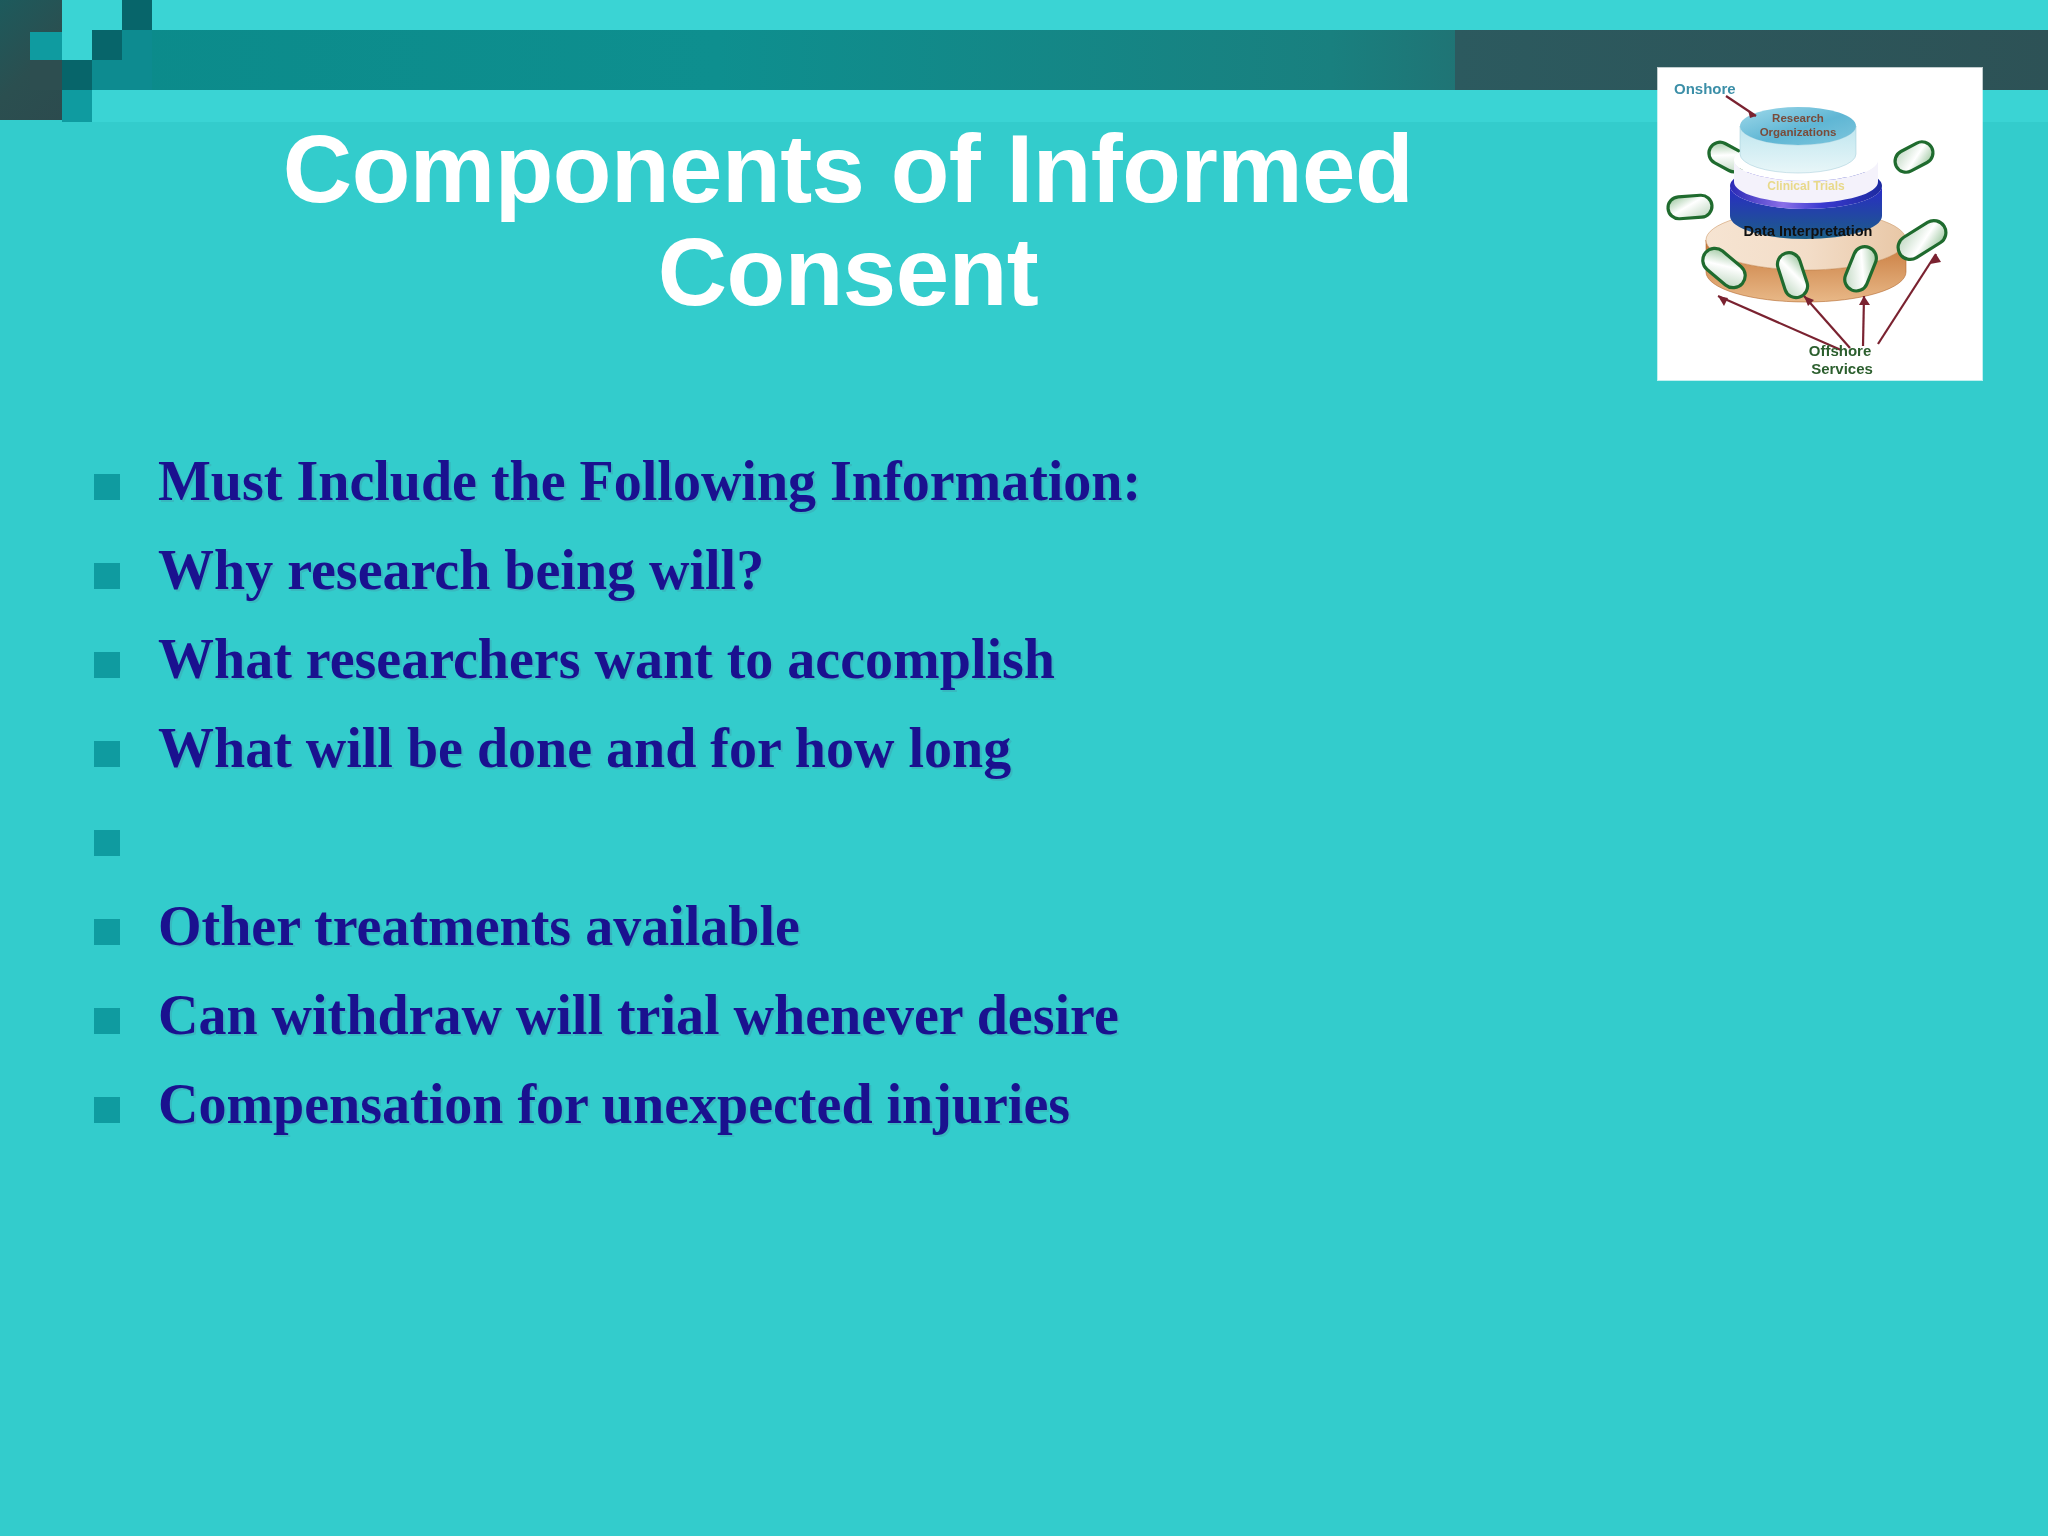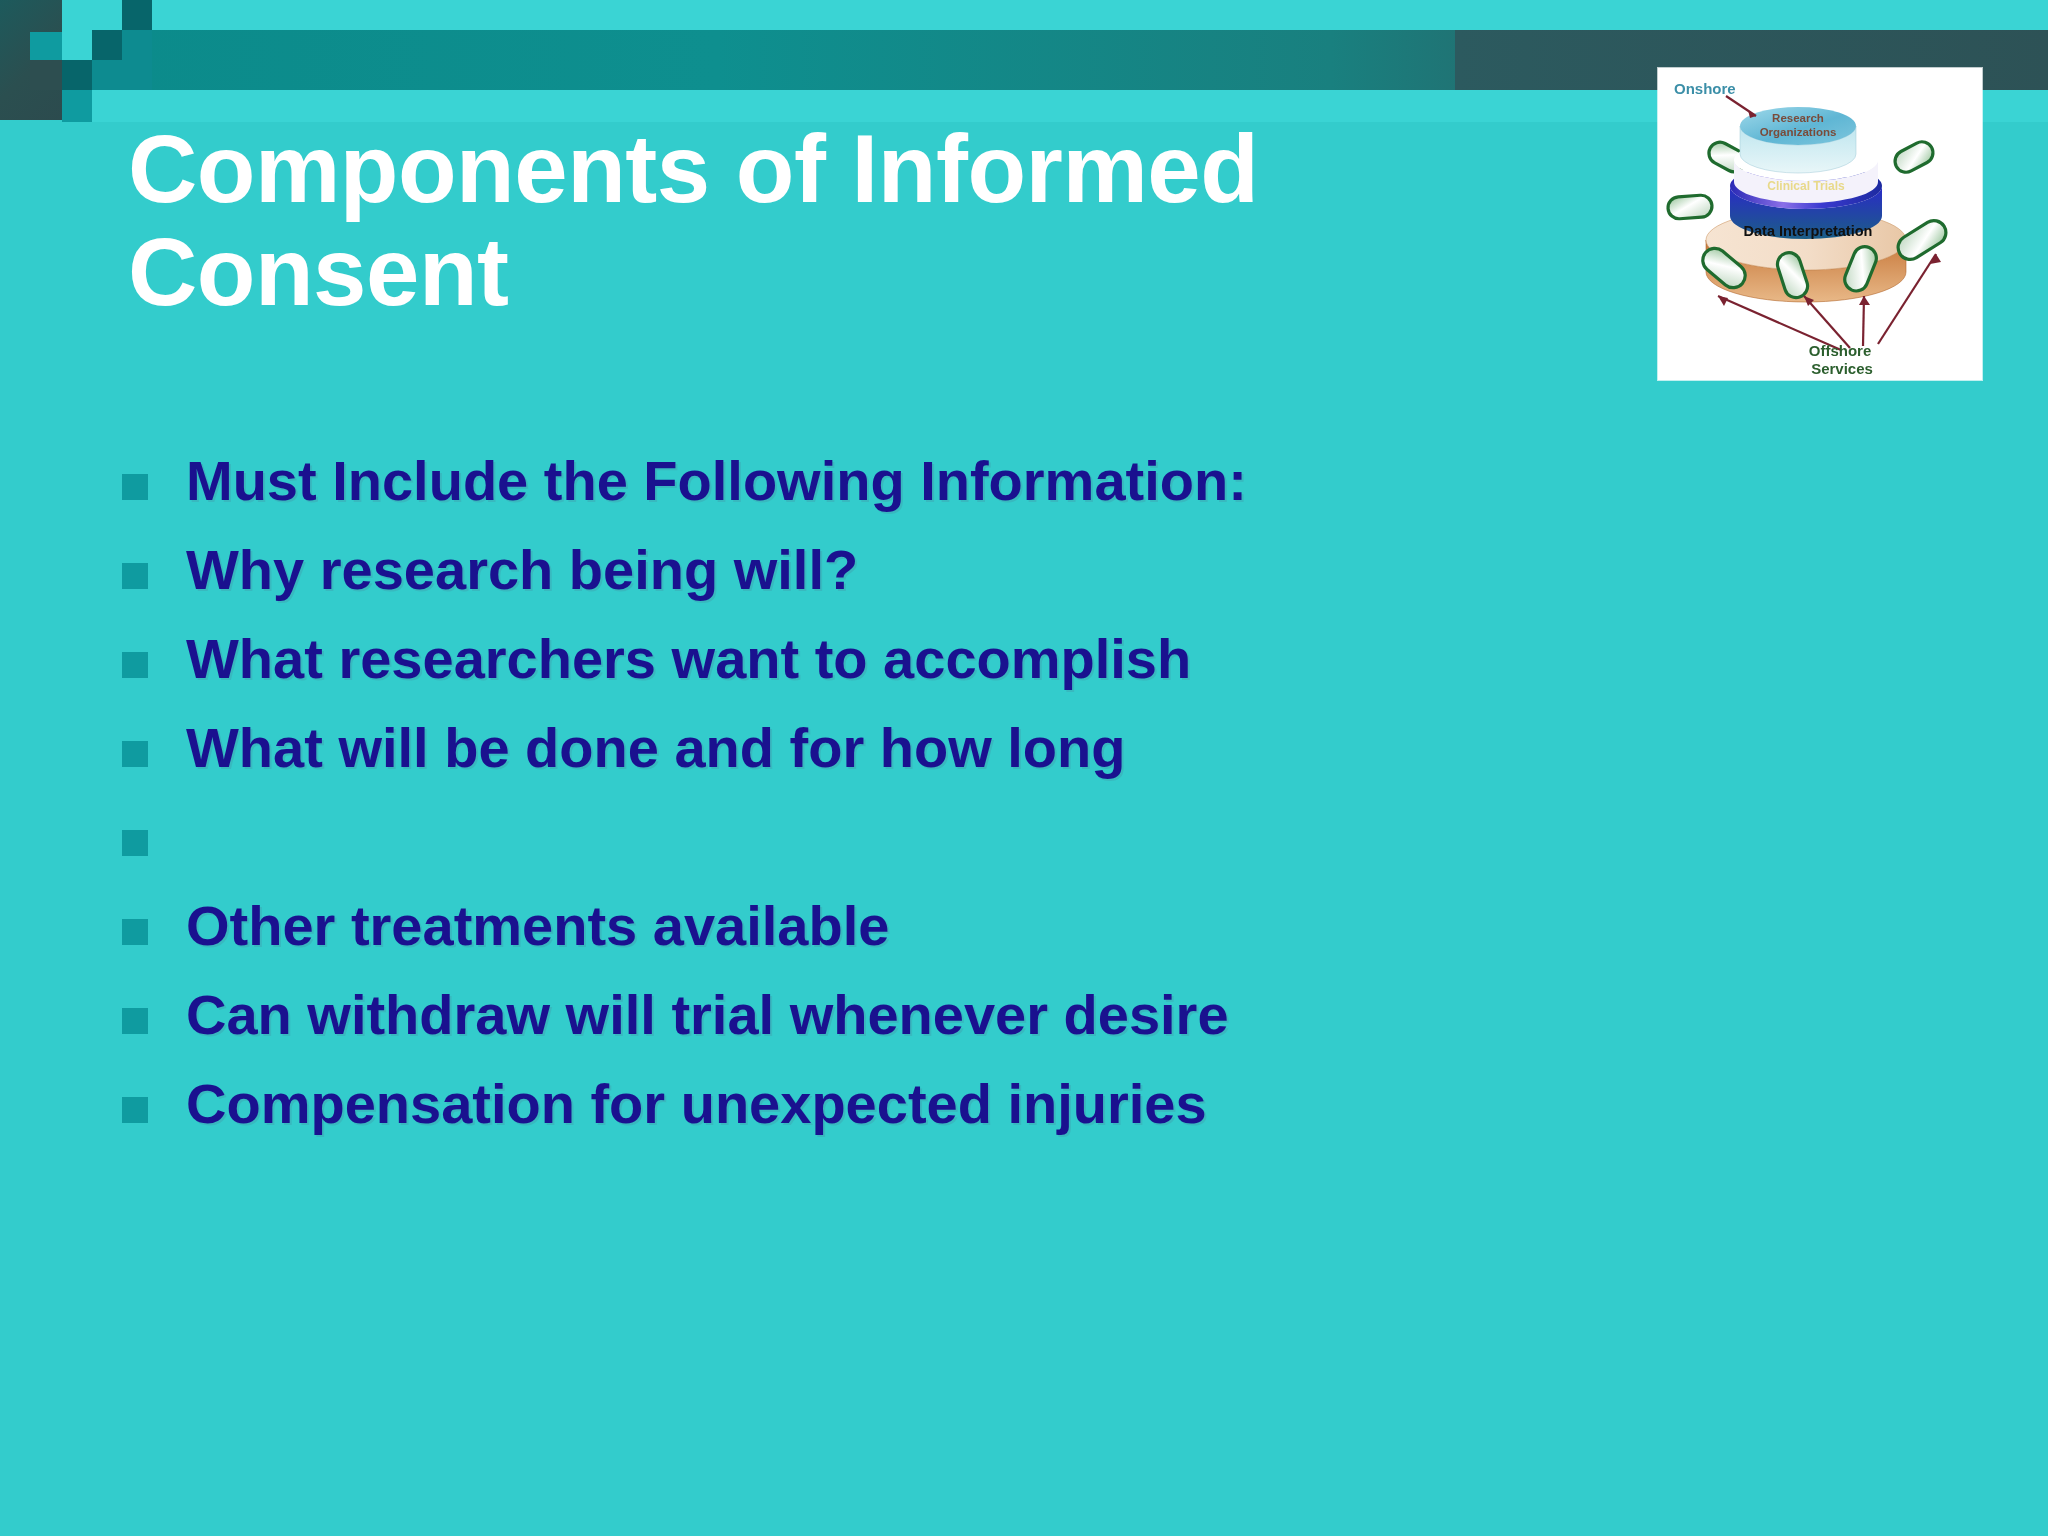--- a/index.html
+++ b/index.html
@@ -58,42 +58,43 @@
   .title {
     position: absolute;
     left: 128px;
     top: 118px;
     width: 1440px;
     color: #ffffff;
     font-size: 96px;
     font-weight: bold;
     line-height: 1.07;
     letter-spacing: -0.5px;
-    text-align: left;
+    text-align: center;
   }
 
   
   .figure {
     position: absolute;
     left: 1658px;
     top: 48px;
     width: 324px;
     height: 312px;
     background: #ffffff;
     box-shadow: 0 0 0 1px rgba(255,255,255,0.7);
     margin-top: 20px;
   }
   .figure svg { display: block; }
 
   
   .bullets {
     position: absolute;
-    left: 122px;
+    left: 94px;
     top: 452px;
     width: 1860px;
+    font-family: Liberation Serif, serif;
   }
   .bullet-row {
     display: flex;
     align-items: flex-start;
     height: 89px;
   }
   .bullet-marker {
     width: 26px;
     height: 26px;
     background: #0f9ba0;

